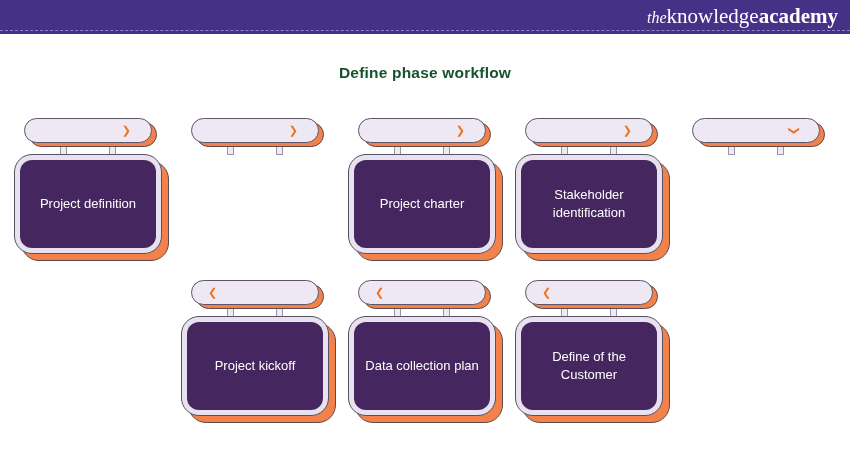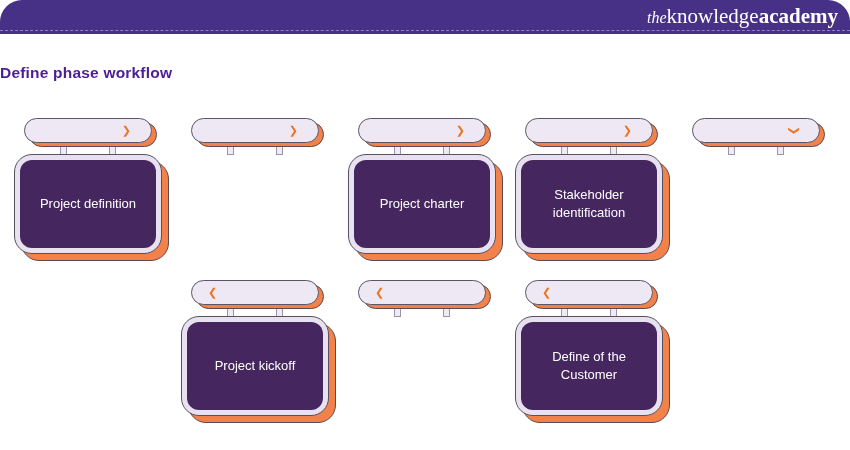--- a/index.html
+++ b/index.html
@@ -1,32 +1,32 @@
 <!DOCTYPE html>
 <html><head>
 <meta charset="utf-8">
 <style>
   * { margin:0; padding:0; box-sizing:border-box; }
   body { background:#fff; }
   .canvas { position:relative; width:850px; height:450px; background:#ffffff; overflow:hidden;
-            font-family:"Liberation Sans", sans-serif;border-radius:22px; }
+            font-family:"Liberation Sans", sans-serif; }
 
   
   .topbar { position:absolute; top:0; left:0; right:0; height:34px; background:#463187; }
   .topbar::after { content:""; position:absolute; left:0; right:0; bottom:3px;
                    border-bottom:1px dashed #8d82c6; }
   .logo { position:absolute; right:12px; top:50%; transform:translateY(-53%);
           color:#ffffff; font-family:"Liberation Serif", serif; font-size:21px; white-space:nowrap; }
   .logo-the { font-style:italic; font-size:16px; }
   .logo-knowledge { font-weight:400; }
   .logo-academy { font-weight:700; }
 
   
-  .title { position:absolute; top:64px; left:0; width:100%; 
-           font-size:15.5px; font-weight:bold; color:#4c1d95; letter-spacing:0.2px; }
+  .title { position:absolute; top:64px; left:0; width:100%; text-align:center;
+           font-size:15.5px; font-weight:bold; color:#14532d; letter-spacing:0.2px; }
 
   
   .row { position:absolute; display:flex; gap:19px; }
   .row1 { top:118px; left:14px; }
   .row2 { top:280px; left:181px; }
 
   
   .card { position:relative; width:148px; height:142px; }
 
   .pill-wrap { position:absolute; top:0; left:10px; width:128px; height:25px; z-index:3; }
@@ -165,20 +165,28 @@
   </div>
       <div class="card">
     <div class="pill-wrap">
       <span class="pill-shadow"></span>
       <span class="pill">
         <span class="indicator chevron-left">❮</span>
       </span>
     </div>
     <span class="post post-l"></span>
     <span class="post post-r"></span>
+    <div class="frame-wrap">
+      <span class="frame-shadow"></span>
+      <div class="frame">
+        <div class="panel">
+          <span class="label">Data collection plan</span>
+        </div>
+      </div>
+    </div>
   </div>
       <div class="card">
     <div class="pill-wrap">
       <span class="pill-shadow"></span>
       <span class="pill">
         <span class="indicator chevron-left">❮</span>
       </span>
     </div>
     <span class="post post-l"></span>
     <span class="post post-r"></span>

